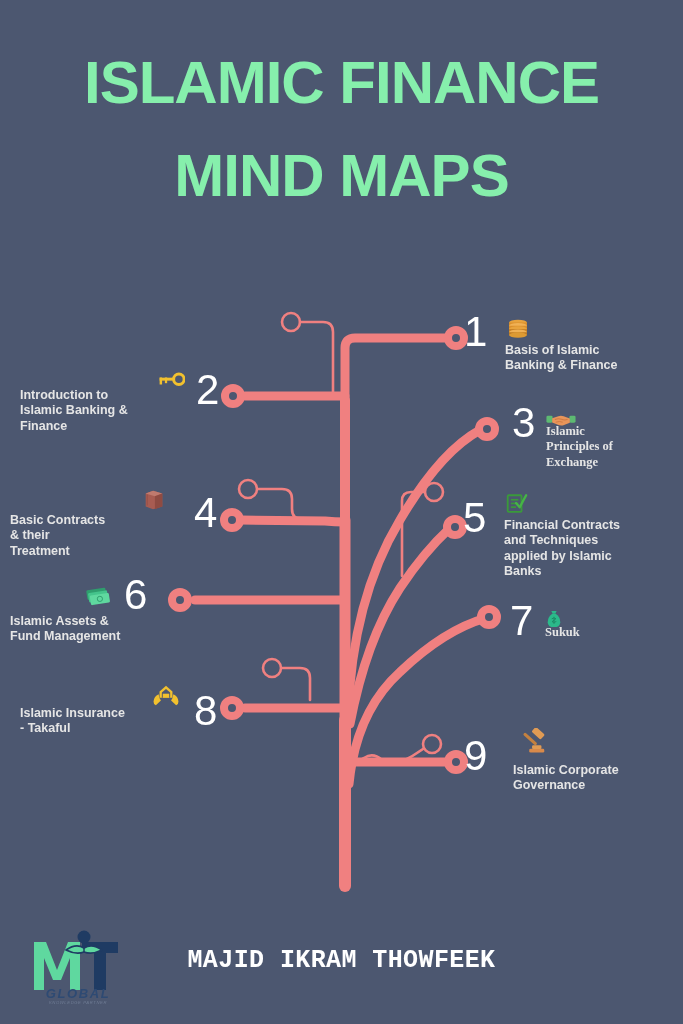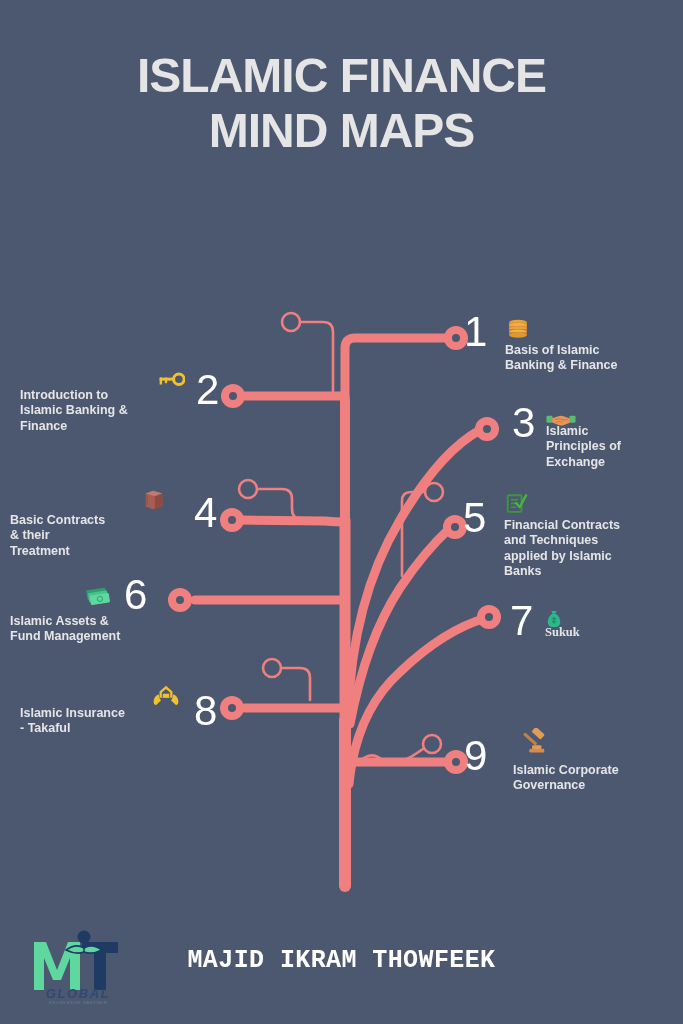--- a/index.html
+++ b/index.html
@@ -23,27 +23,27 @@
     position: absolute;
     top: 52px;
     left: 0;
     width: 683px;
     text-align: center;
     color: #ffffff;
   }
   .title-line {
     font-family: "Liberation Sans", sans-serif;
     font-weight: bold;
-    font-size: 48px;
+    font-size: 60px;
     line-height: 1.02;
     letter-spacing: -1px;
-    color: #e5e5e5;
+    color: #86efac;
     display: block;
   }
-  .title-line.l2 { margin-top: 6px; }
+  .title-line.l2 { margin-top: 32px; }
 
   
   #tree-svg {
     position: absolute;
     left: 0;
     top: 0;
     width: 683px;
     height: 1024px;
     pointer-events: none;
   }
@@ -197,21 +197,21 @@
     <div class="node-num" style="left:512px; top:402px;">3</div>
     <div class="node-icon" style="left:546px; top:410px; width:30px; height:22px;">
       <svg viewBox="0 0 34 22">
         <rect x="0.5" y="5" width="7" height="8" rx="1.6" fill="#5dba72"></rect>
         <rect x="26.5" y="5" width="7" height="8" rx="1.6" fill="#5dba72"></rect>
         <path d="M7 8 L14 5.5 Q17 4.6 20 5.6 L27 8.3 L27 13 L20.5 15.5 Q17 16.8 13.5 15.3 L7 12.6 Z" fill="#e8955a"></path>
         <path d="M10.5 9.2 Q14 7.6 17.5 9 Q21 10.4 24 9.4" fill="none" stroke="#cf7a43" stroke-width="1.2" stroke-linecap="round"></path>
         <path d="M11.5 12.2 Q15 10.8 18.5 12.2" fill="none" stroke="#cf7a43" stroke-width="1.1" stroke-linecap="round"></path>
       </svg>
     </div>
-    <div class="node-text right" style="left:546px; top:424px; width:120px;">Islamic
+    <div class="node-text right" style="left:546px; top:424px; width:120px;font-family:Liberation Serif, serif;">Islamic
 Principles of
 Exchange</div>
   </div>
 
   <div class="node">
     <div class="node-num" style="left:194px; top:492px;">4</div>
     <div class="node-icon" style="left:142px; top:487px; width:24px; height:24px;">
       <svg viewBox="0 0 26 26">
         <path d="M4 7 L12 4 L22 7 L22 21 L12 24 L4 21 Z" fill="#a85c52"></path>
         <path d="M4 7 L12 4 L22 7 L14 10 Z" fill="#c07a6e"></path>

